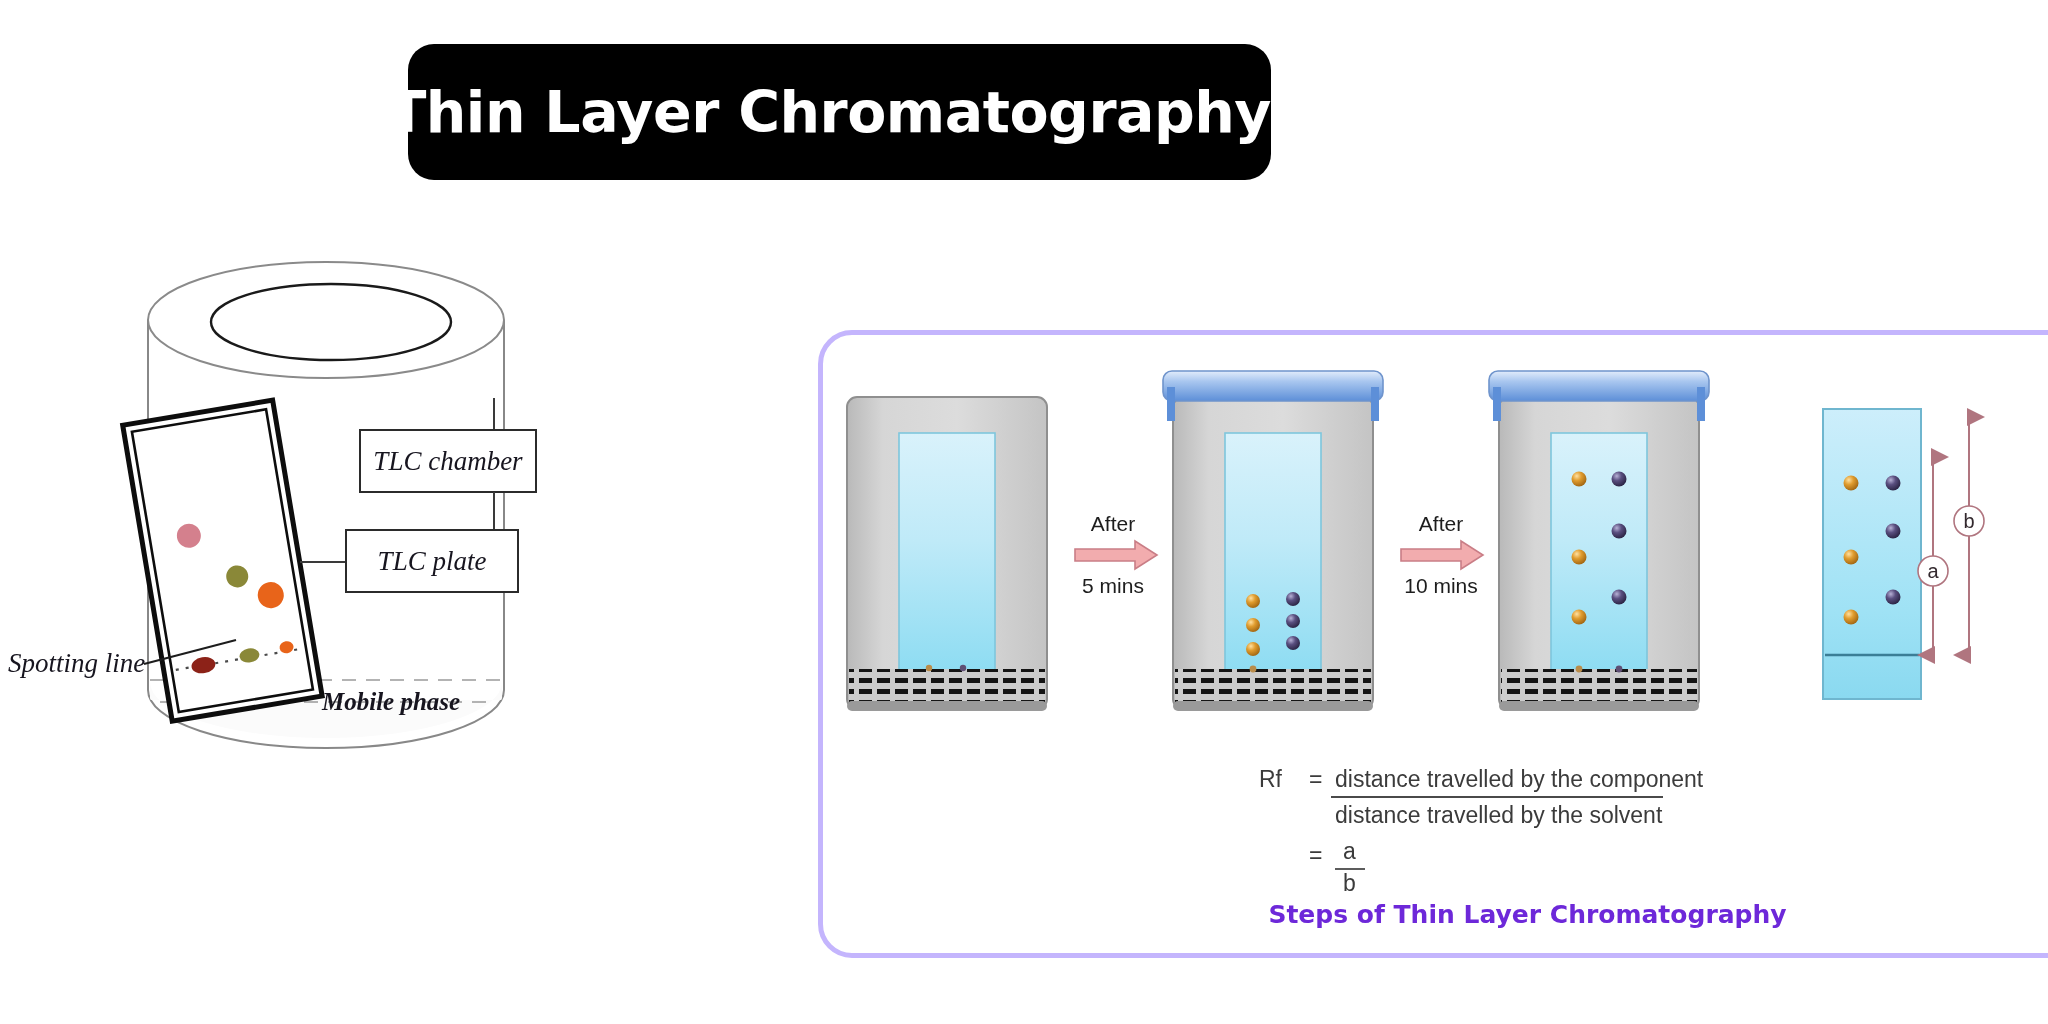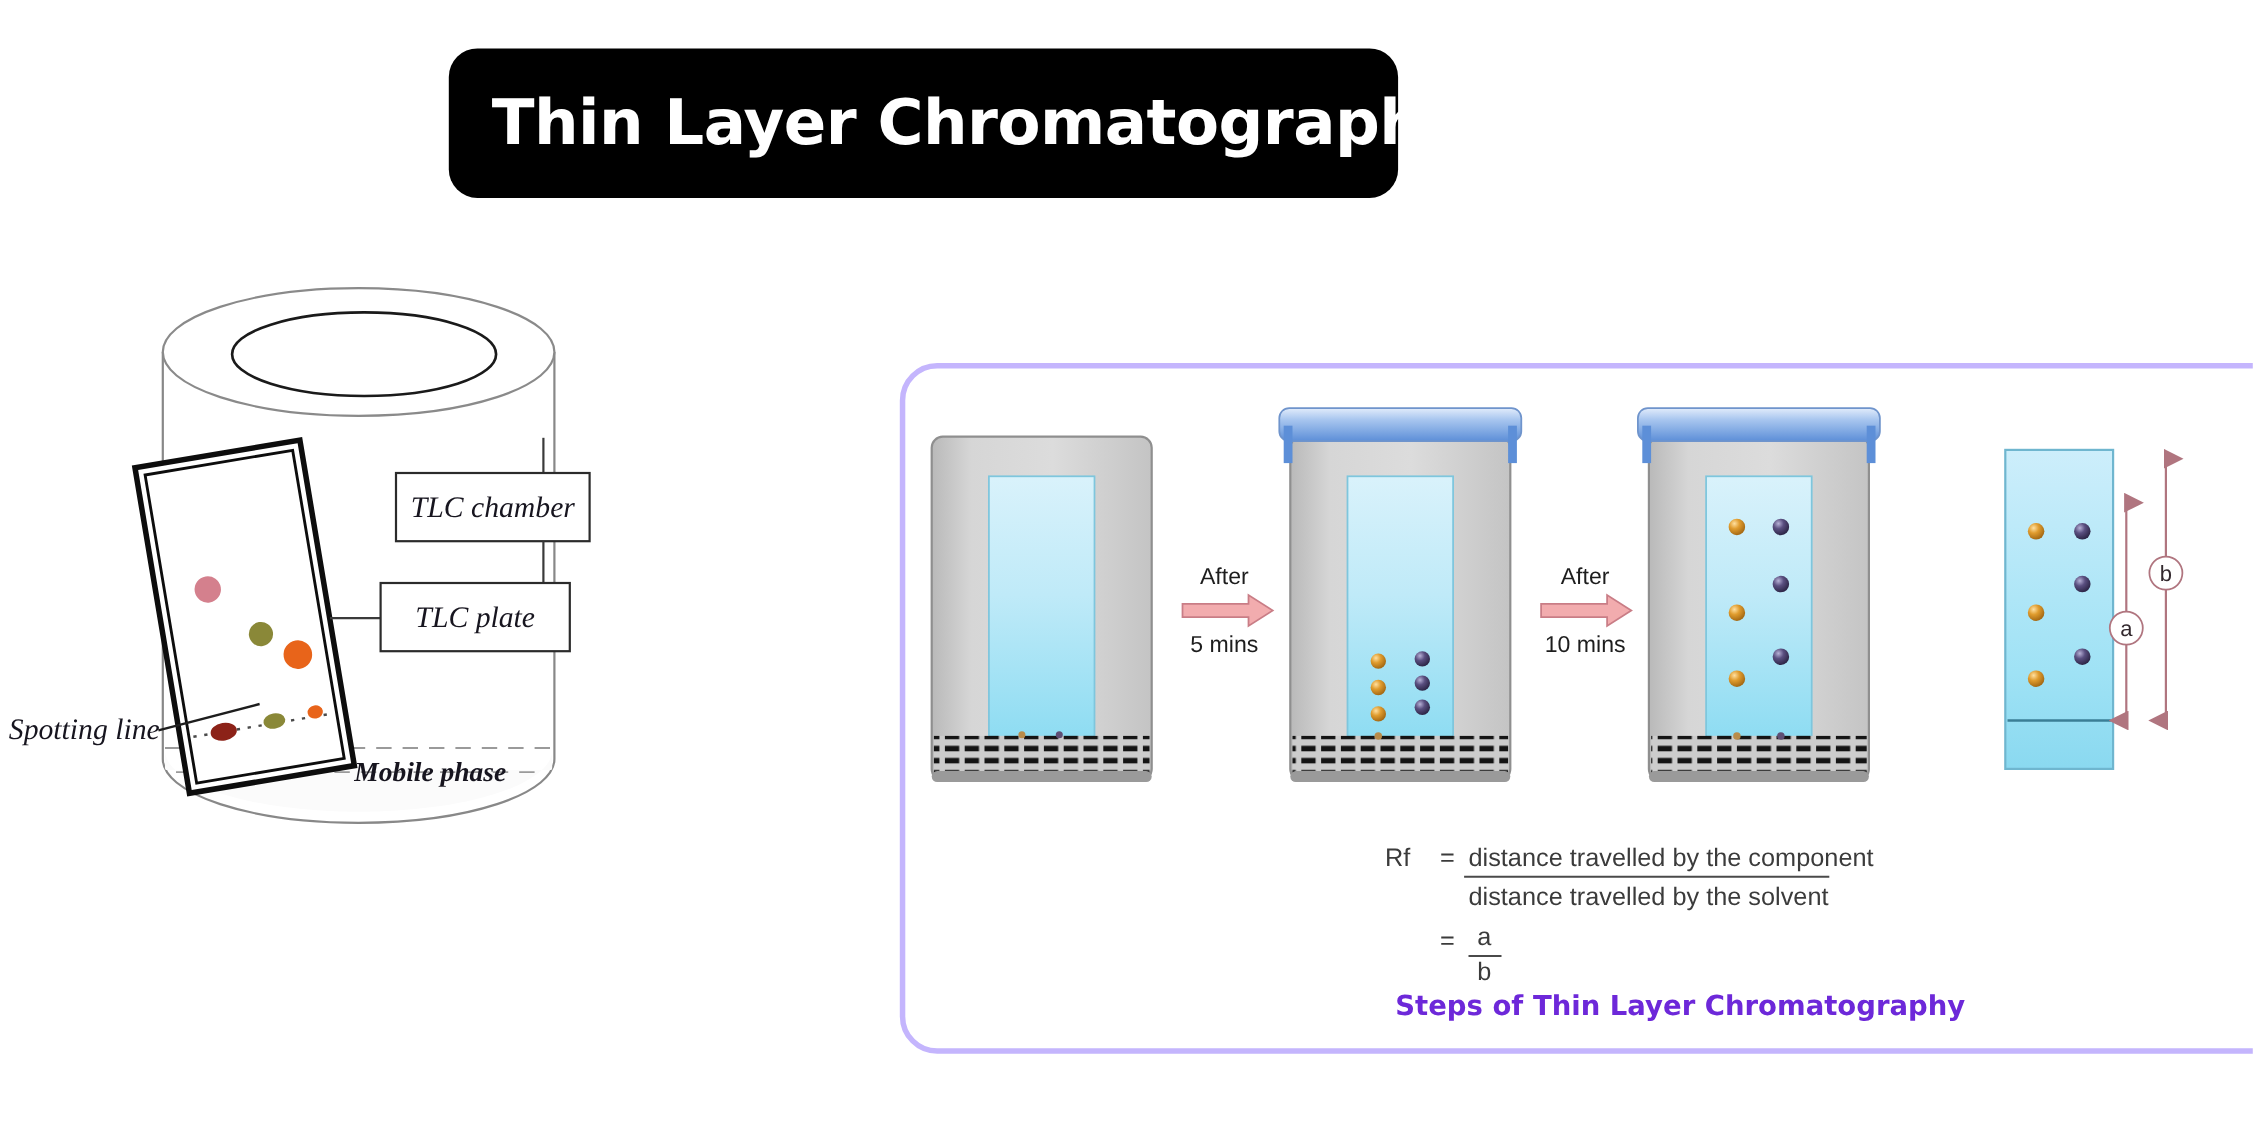--- a/index.html
+++ b/index.html
@@ -4,21 +4,21 @@
 <title>Thin Layer Chromatography</title>
 <style>
   html,body{margin:0;padding:0;background:#ffffff;}
   body{width:2048px;height:1024px;position:relative;overflow:hidden;
        font-family:"Liberation Sans",sans-serif;}
 
   
   #title-banner{
     position:absolute;left:408px;top:44px;width:824px;height:136px;
     background:#000000;border-radius:26px;
-    display:flex;align-items:center;justify-content:flex-start;padding-left:39px;
+    display:flex;align-items:center;justify-content:flex-end;padding-left:39px;
   }
   #title-text{
     color:#ffffff;font-size:57px;font-weight:bold;letter-spacing:-0.5px;
     font-family:"DejaVu Sans",sans-serif;white-space:nowrap;
   }
 
   
   #left-panel{position:absolute;left:0px;top:230px;width:600px;height:520px;font-style:italic;}
   #left-panel svg{display:block;}
 

